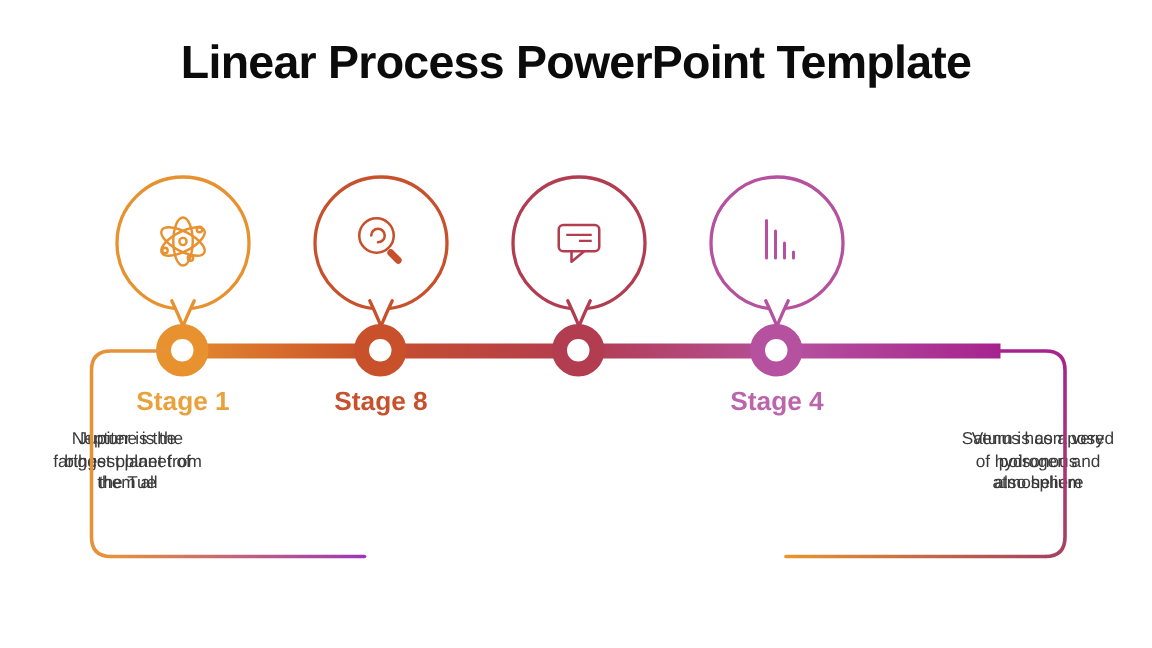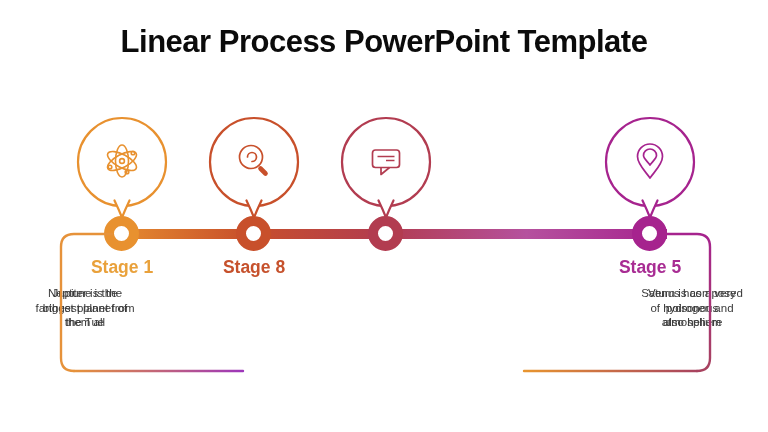--- a/index.html
+++ b/index.html
@@ -74,33 +74,35 @@
       <g stroke="currentColor" fill="none" stroke-width="1.7" stroke-linejoin="round">
         <rect x="36.5" y="35" width="27" height="17.5" rx="3"></rect>
         <path d="M45,52.5 L45,59.5 L53.5,52.5"></path>
         <path d="M41.5,41.5 H58.5" stroke-width="1.5"></path>
         <path d="M50,45.5 H58.5" stroke-width="1.5"></path>
       </g>
     </svg>
     <div class="dot"></div>
   </div>
 
-
-  <div class="stage" style="left: 570px; --c: #A6238E; --lc: #A82C93;">
+  <div class="stage" style="left: 438px; --c: #B5519E; --lc: #BC64AC;">
     <svg class="bubble" width="100" height="112" viewBox="0 0 100 112">
       <circle cx="50" cy="47" r="44" fill="#fff" stroke="currentColor" stroke-width="2.2"></circle>
       <path d="M42.5,85.5 Q47,95 50,102.5 Q53,95 57.5,85.5" fill="#fff" stroke="currentColor" stroke-width="2.2" stroke-linecap="round"></path>
-      <g stroke="currentColor" fill="none" stroke-width="1.7" stroke-linejoin="round">
-        <path d="M50,63 C46,57 37.5,49.5 37.5,41.5 A12.5,12.5 0 0 1 62.5,41.5 C62.5,49.5 54,57 50,63 Z"></path>
-        <path d="M50,50 C48,47 43.5,43.5 43.5,40.5 A6.5,6.5 0 0 1 56.5,40.5 C56.5,43.5 52,47 50,50 Z"></path>
+      <g stroke="currentColor" fill="none" stroke-width="2" stroke-linecap="round">
+        <path d="M43,32 V57"></path>
+        <path d="M49,39 V57"></path>
+        <path d="M55,47 V57"></path>
+        <path d="M61,53 V57"></path>
       </g>
     </svg>
     <div class="dot"></div>
-    <div class="stage-label">Stage 5</div>
+    <div class="stage-label">Stage 4</div>
   </div>
+
 
   <div class="desc" id="desc-stage1">
     <p>Neptune is the
 farthest planet from
 the Tue</p>
     <p>Jupiter is the
 biggest planet of
 them all</p>
   </div>
 

